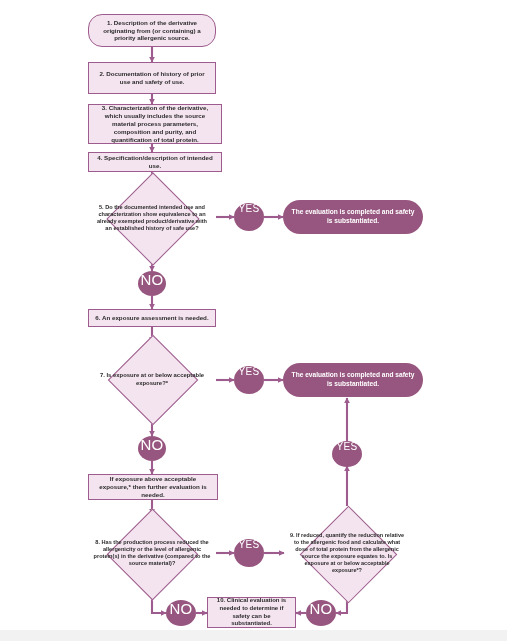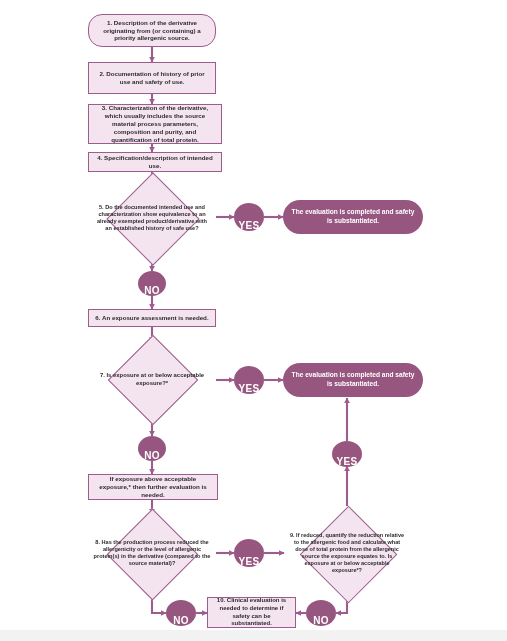--- a/index.html
+++ b/index.html
@@ -27,24 +27,24 @@
   
   .diamond{background:transparent;}
   .diamond .dshape{position:absolute;left:0;top:0;width:100%;height:100%;
         background:#f4e4ef;border:1.3px solid #9d5c8d;
         transform:rotate(45deg);transform-origin:center center;}
   .diamond .dtext{position:relative;z-index:2;width:92%;color:#2b2b2b;
         font-weight:700;line-height:1.26;text-align:center;}
 
   
   .badge{position:absolute;border-radius:50%;background:#97567f;color:#fff;
-         display:flex;align-items:flex-end;justify-content:center;
-         font-weight:700;letter-spacing:.3px;z-index:5;}
+         display:flex;align-items:flex-start;justify-content:center;
+         font-weight:400;letter-spacing:.3px;z-index:5;}
   .badge.yes{font-size:10px;}
-  .badge.no{font-size:10px;}
+  .badge.no{font-size:15px;}
   .bottombar{position:absolute;left:0;top:630px;width:507px;height:11px;
              background:#f2f2f2;}
 </style>
 </head>
 <body>
 
 <div id="canvas">
 
   <svg id="wires" viewBox="0 0 507 641">
     <defs>

